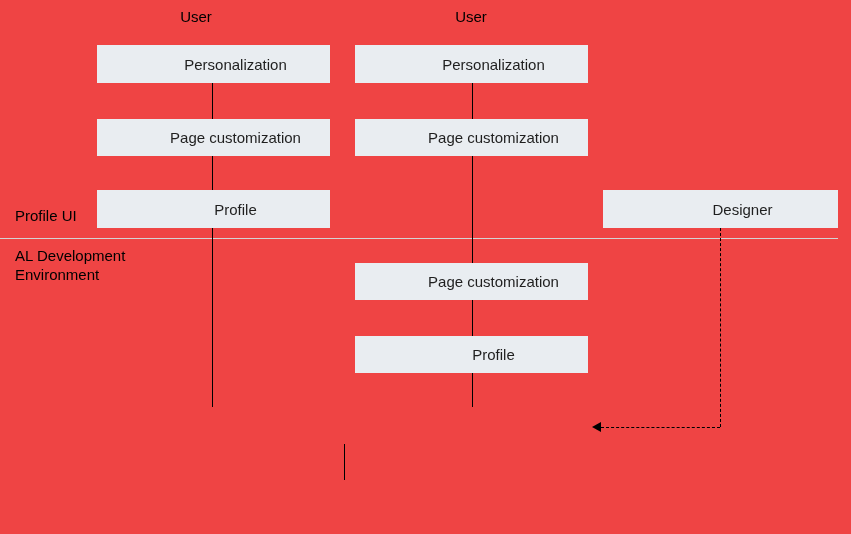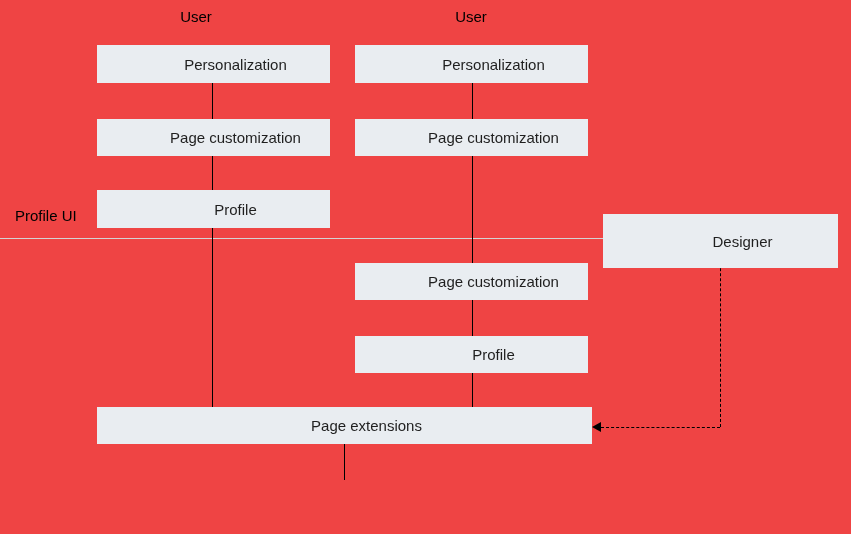--- a/index.html
+++ b/index.html
@@ -71,35 +71,36 @@
     border-bottom: 5px solid transparent;
     border-right: 9px solid var(--connector);
   }
 
   
   .n-pers-u1  { left: 97px;  top: 45px;  width: 233px; height: 38px; }
   .n-pcust-u1 { left: 97px;  top: 119px; width: 233px; height: 37px; }
   .n-prof-u1  { left: 97px;  top: 190px; width: 233px; height: 38px; }
   .n-pers-u2  { left: 355px; top: 45px;  width: 233px; height: 38px; }
   .n-pcust-u2 { left: 355px; top: 119px; width: 233px; height: 37px; }
-  .n-designer { left: 603px; top: 190px; width: 235px; height: 54px; margin-top: 24px; }
+  .n-designer { left: 603px; top: 190px; width: 235px; height: 38px; }
   .n-pcust-dev{ left: 355px; top: 263px; width: 233px; height: 37px; }
   .n-prof-dev { left: 355px; top: 336px; width: 233px; height: 37px; }
   .n-pageext  { left: 97px;  top: 407px; width: 495px; height: 37px; }
   .n-rolectr  { left: 97px;  top: 480px; width: 493px; height: 36px; }
 </style>
 </head>
 <body>
 
 <div class="canvas">
 
   <div class="col-header" style="left:196px; top:8px;">User</div>
   <div class="col-header" style="left:471px; top:8px;">User</div>
 
   <div class="region-label" style="left:15px; top:206px;">Profile UI</div>
+  <div class="region-label" style="left:15px; top:246px; width:150px;">AL Development Environment</div>
 
   <div class="divider" style="left:0; top:238px; width:838px;"></div>
 
   <div class="vline" style="left:212px; top:83px;  height:36px;"></div>
   <div class="vline" style="left:212px; top:156px; height:34px;"></div>
   <div class="vline" style="left:212px; top:228px; height:179px;"></div>
   <div class="vline" style="left:472px; top:83px;  height:36px;"></div>
   <div class="vline" style="left:472px; top:156px; height:107px;"></div>
   <div class="vline" style="left:472px; top:300px; height:36px;"></div>
   <div class="vline" style="left:472px; top:373px; height:34px;"></div>
@@ -110,15 +111,14 @@
   <div class="arrow-left" style="left:592px; top:422px;"></div>
 
   <div class="node n-pers-u1">Personalization</div>
   <div class="node n-pcust-u1">Page customization</div>
   <div class="node n-prof-u1">Profile</div>
   <div class="node n-pers-u2">Personalization</div>
   <div class="node n-pcust-u2">Page customization</div>
   <div class="node n-designer">Designer</div>
   <div class="node n-pcust-dev">Page customization</div>
   <div class="node n-prof-dev">Profile</div>
-  <div class="node n-pageext">Page extensions</div>
 
 </div>
 
 </body></html>

